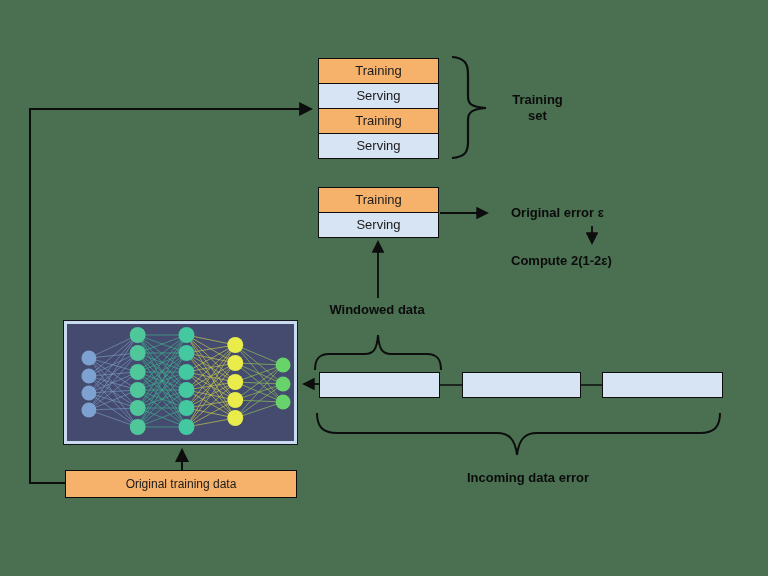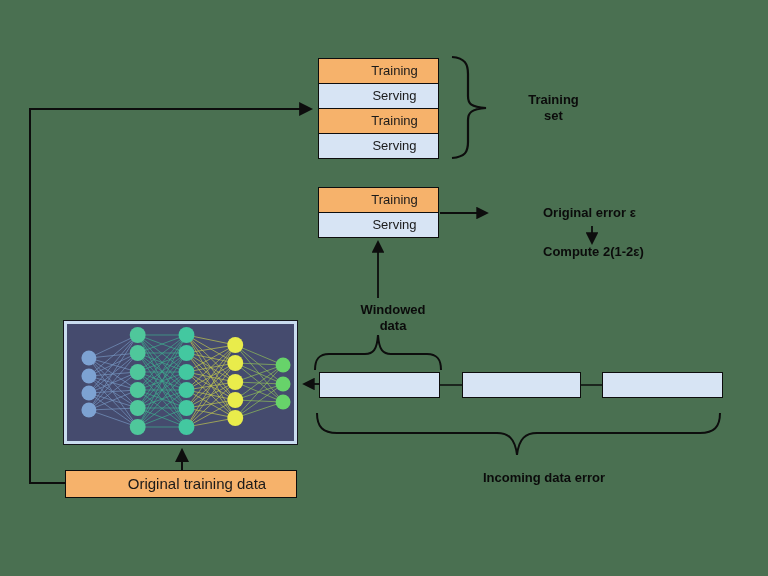--- a/index.html
+++ b/index.html
@@ -11,21 +11,21 @@
     --nn-frame:#C9DCEF;
     --text:#111111;
   }
   html,body{margin:0;padding:0;}
   body{
     width:768px;height:576px;position:relative;overflow:hidden;
     background:var(--background);
     font-family:"Liberation Sans", sans-serif;
     color:var(--text);
   }
-  .abs{position:absolute;box-sizing:border-box;padding-left:32px;}
+  .abs{position:absolute;box-sizing:border-box;}
   .box{
     border:1px solid var(--line);
     text-align:center;
     font-size:13px;
     color:#1a1a1a;
   }
   .fill-orange{background:var(--orange);}
   .fill-blue{background:var(--light-blue);}
   .row{height:26px;width:121px;line-height:24px;}
   .annotation{
@@ -35,39 +35,39 @@
   #overlay{position:absolute;left:0;top:0;pointer-events:none;}
   #nn-frame{
     left:63px;top:320px;width:235px;height:125px;
     background:var(--nn-frame);
     border:1.5px solid #15171c;
     padding:3px;
   }
   #nn-svg{display:block;background:var(--nn-bg);width:100%;height:100%;}
   .orig-box{
     left:65px;top:470px;width:232px;height:28px;
-    font-size:15px;line-height:26px;
+    font-size:12px;line-height:26px;
   }
 </style>
 </head>
 <body>
 
 <div class="abs box row fill-orange" style="left:318px;top:58px;">Training</div>
 <div class="abs box row fill-blue" style="left:318px;top:83px;">Serving</div>
 <div class="abs box row fill-orange" style="left:318px;top:108px;">Training</div>
 <div class="abs box row fill-blue" style="left:318px;top:133px;">Serving</div>
 
 <div class="abs annotation" style="left:490px;top:92px;width:95px;text-align:center;">Training
 set</div>
 
 <div class="abs box row fill-orange" style="left:318px;top:187px;">Training</div>
 <div class="abs box row fill-blue" style="left:318px;top:212px;">Serving</div>
 
 <div class="abs annotation" style="left:511px;top:205px;">Original error ε</div>
-<div class="abs annotation" style="left:511px;top:244px;">Compute 2(1-2ε)</div>
+<div class="abs annotation" style="left:511px;top:253px;">Compute 2(1-2ε)</div>
 
 <div class="abs annotation" style="left:315px;top:302px;width:124px;text-align:center;">Windowed data</div>
 
 <div class="abs" id="nn-frame">
   <svg id="nn-svg" viewBox="0 0 228 117" preserveAspectRatio="none">
       <g stroke="#7FA3CF" stroke-width="0.7" opacity="0.85">
         <line x1="22" y1="34" x2="71" y2="11"></line>
         <line x1="22" y1="34" x2="71" y2="29"></line>
         <line x1="22" y1="34" x2="71" y2="48"></line>
         <line x1="22" y1="34" x2="71" y2="66"></line>

